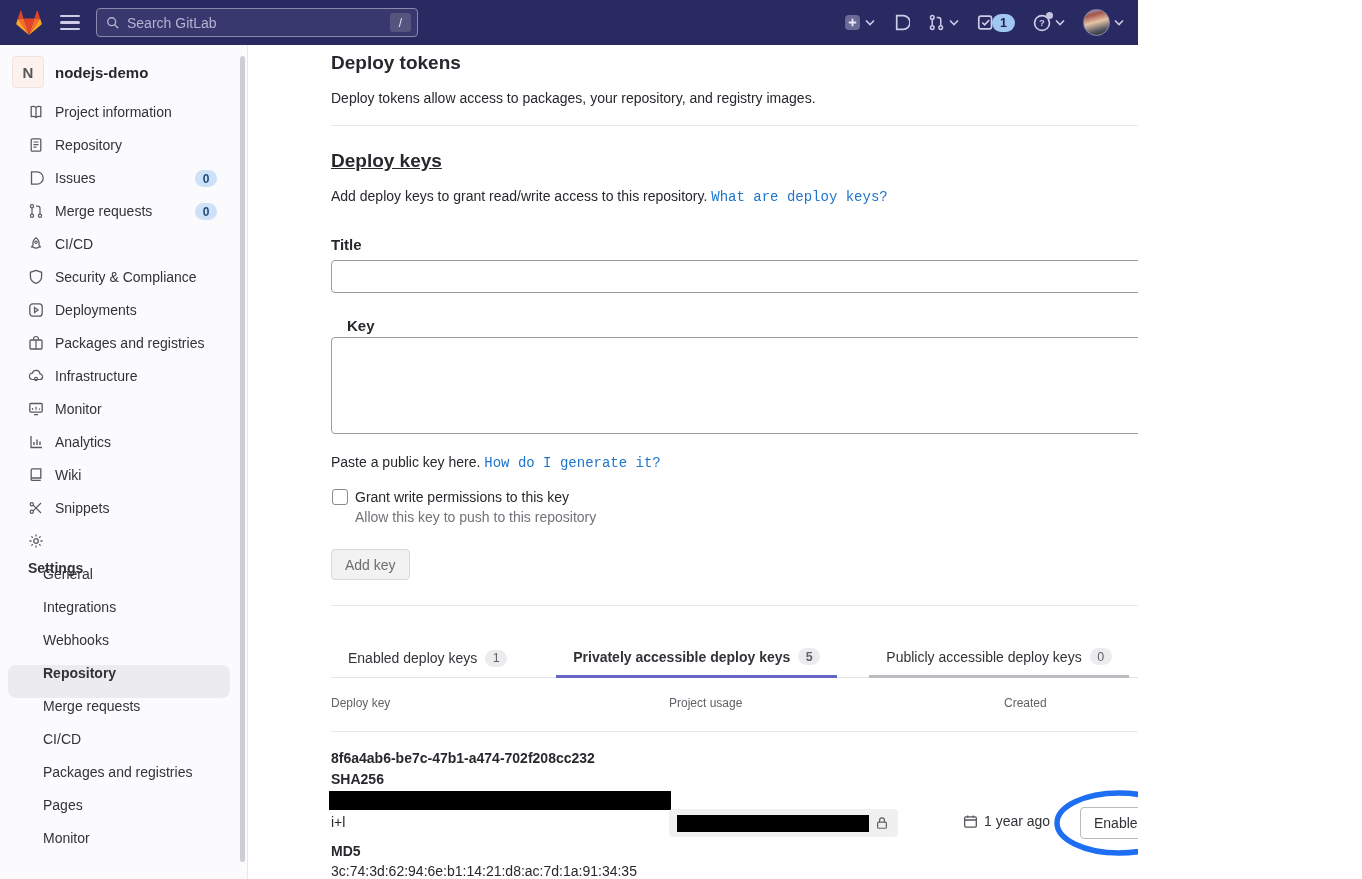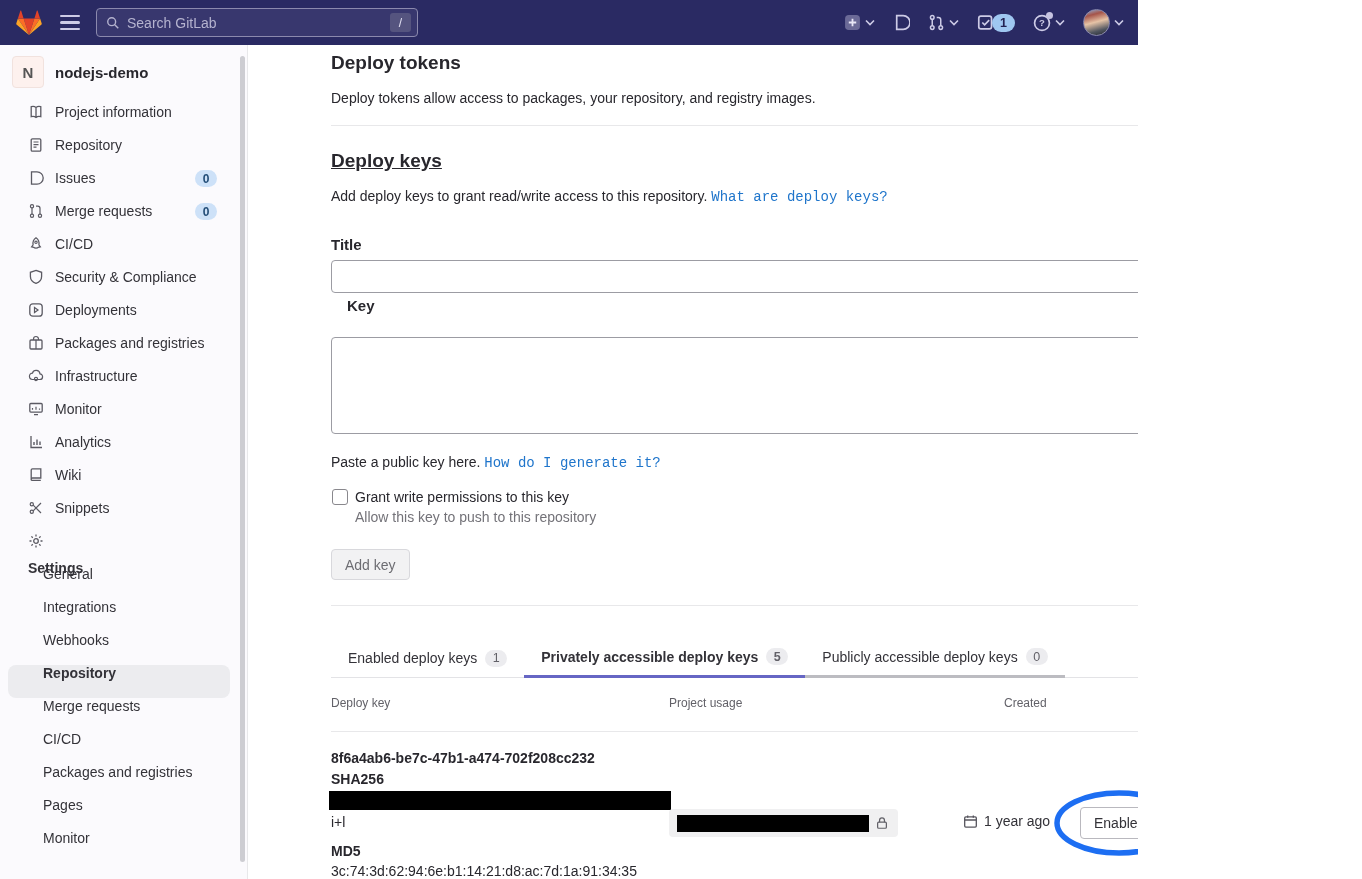--- a/index.html
+++ b/index.html
@@ -68,21 +68,21 @@
   .txa { width:846px; height:97px; border:1px solid #9c9ca3; border-radius:4px; padding:8px 10px; font-size:14px;
          font-family:"Liberation Sans", sans-serif; color:#28272d; resize:none; outline:none; position:relative; }
   .resize-grip { position:absolute; width:11px; height:11px; }
   .resize-grip::before, .resize-grip::after { content:""; position:absolute; background:#8a8a90; height:1px; transform:rotate(-45deg); }
   .resize-grip::before { width:12px; left:0; top:5px; }
   .resize-grip::after  { width:6px;  left:5px; top:8px; }
   .chkbox { width:16px; height:16px; border:1px solid #89888d; border-radius:3px; background:#fff; cursor:pointer; }
   .muted { color:#737278; }
   .btn-disabled { background:#f2f2f3; border:1px solid #d8d8dc; color:#6d6d72; height:31px; }
 
-  .tabs { display:flex; border-bottom:1px solid #e3e3e6; height:40px; }
+  .tabs { display:flex; border-bottom:1px solid #e3e3e6; height:40px;gap:32px; }
   .tab { display:flex; align-items:center; gap:8px; padding:0 17px; font-size:14px; color:#333238;
          cursor:pointer; height:40px; margin-bottom:-1px; }
   .tab.active { font-weight:bold; border-bottom:3px solid #6666c4; }
   .tab.hovered { border-bottom:3px solid #bcbcc1; }
   .tcount { min-width:22px; height:17px; padding:0 6px; border-radius:9px; background:#ececef; color:#626168;
             font-size:12.5px; display:flex; align-items:center; justify-content:center; }
 
   .th { font-size:12px; color:#626168; }
   .bold14 { font-size:14px; font-weight:bold; color:#28272d; }
   .redact { background:#000; }
@@ -336,21 +336,21 @@
     <h2 class="sect abs" style="left:82px; top:105px;text-decoration:underline;">Deploy keys</h2>
     <button class="btn abs" style="left:951px; top:103px;">Collapse</button>
     <div class="body-txt abs" style="left:82px; top:143px;">
       <span>Add deploy keys to grant read/write access to this repository.</span>
       <a class="lnk">What are deploy keys?</a>
     </div>
 
     
     <div class="lbl abs" style="left:82px; top:191px;">Title</div>
     <input class="inp abs" style="left: 82px; top: 215px;" type="text" value="">
-    <div class="lbl abs" style="left:82px; top:252px;padding-left:16px;">Key</div>
+    <div class="lbl abs" style="left:82px; top:272px;padding-left:16px;">Key</div>
     <textarea class="txa abs" style="left: 82px; top: 292px;"></textarea>
     <div class="resize-grip abs" style="left:916px; top:377px;"></div>
     <div class="body-txt abs" style="left:82px; top:409px;">
       <span>Paste a public key here.</span>
       <a class="lnk">How do I generate it?</a>
     </div>
 
     <div class="chkbox abs" style="left:83px; top:444px;"></div>
     <div class="body-txt abs" style="left:106px; top:444px;">Grant write permissions to this key</div>
     <div class="body-txt muted abs" style="left:106px; top:464px;">Allow this key to push to this repository</div>

